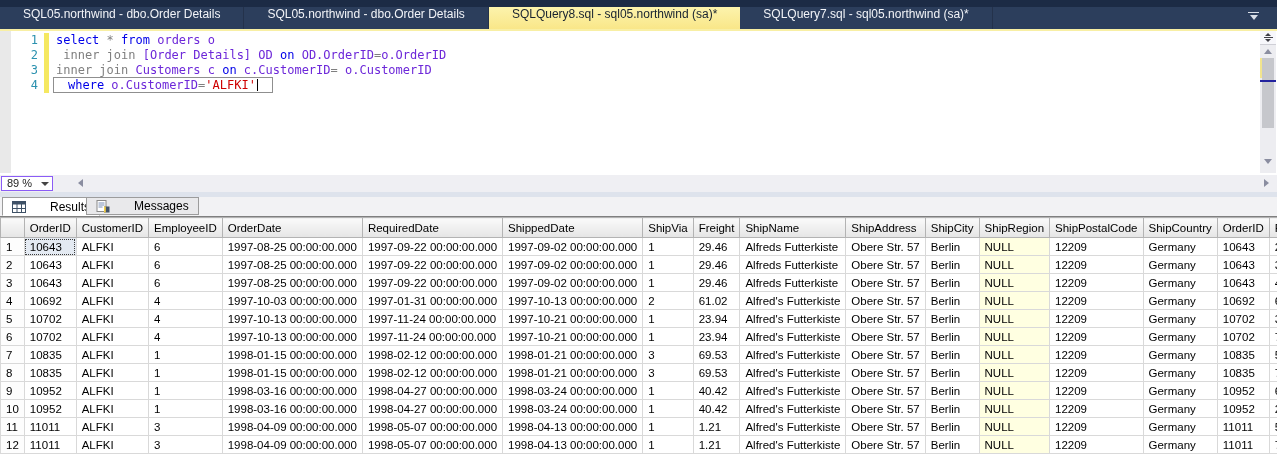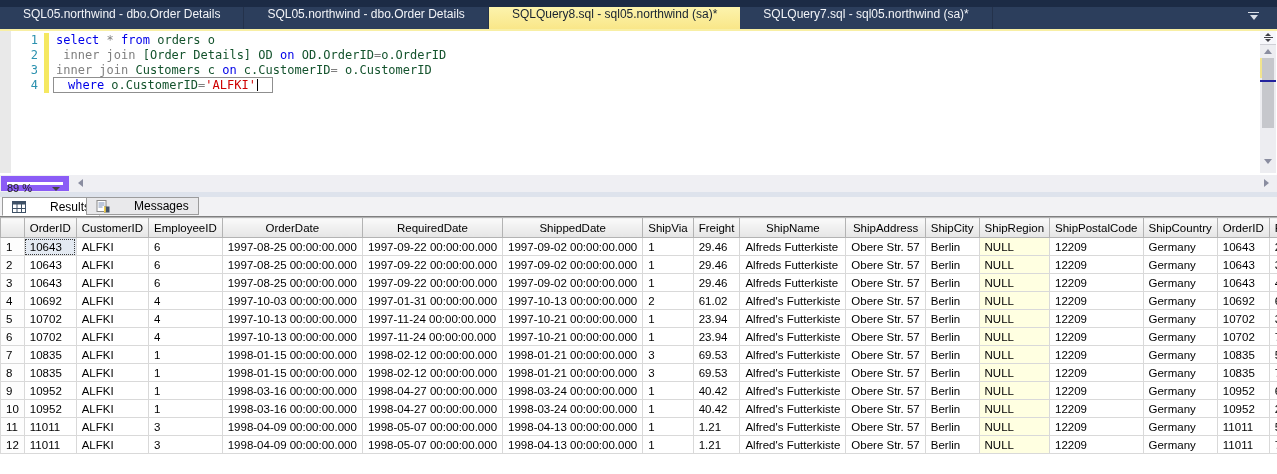--- a/index.html
+++ b/index.html
@@ -34,42 +34,42 @@
   #editor { position:absolute; top:31px; left:0; width:1259px; height:142px; background:#fff; }
   #gutter-strip { position:absolute; top:0; left:0; width:11px; height:142px; background:#E9E9E9; }
   #code-lines { position:absolute; top:2px; left:0; }
   .code-line { position:relative; height:15px; font:12px "DejaVu Sans Mono", monospace; }
   .lnum { position:absolute; left:12px; width:26px; text-align:right; color:#2B91AF; }
   .chbar { position:absolute; left:44px; top:0; width:5px; height:15px; background:#F5E861; }
   .codetext { position:absolute; left:56px; top:0; white-space:pre; color:#000; }
   .codetext.current { border:1px solid #8F8F8F; margin-left:-3px; margin-top:-1px; padding:0 14px; }
   .tok-kw  { color:#0000E8; }
   .tok-op  { color:#7F7F7F; }
-  .tok-pl  { color:#14532d; }
+  .tok-pl  { color:#6d28d9; }
   .tok-str { color:#CE0000; }
   .caret { display:inline-block; width:1px; height:12px; background:#000; vertical-align:-2px; margin-left:1px; }
 
   
   #vscroll { position:absolute; top:31px; left:1260px; width:16px; height:142px; background:#EDEDF1; }
   .split-btn { height:14px; background:#F7F7FB; border-bottom:1px solid #CFCFD6;
     display:flex; flex-direction:column; align-items:center; justify-content:center; }
   .split-btn .t-up { width:0;height:0;border-left:3px solid transparent;border-right:3px solid transparent;border-bottom:3px solid #3F3F46; }
   .split-btn .t-bar { width:9px; height:1px; background:#3F3F46; margin:1px 0; }
   .split-btn .t-dn { width:0;height:0;border-left:3px solid transparent;border-right:3px solid transparent;border-top:3px solid #3F3F46; }
   .vs-arrow { position:absolute; left:0; width:16px; height:12px; display:flex; align-items:center; justify-content:center; }
   .tri-up { width:0;height:0;border-left:4px solid transparent;border-right:4px solid transparent;border-bottom:5px solid #8A8DA0; }
   .tri-dn { width:0;height:0;border-left:4px solid transparent;border-right:4px solid transparent;border-top:5px solid #8A8DA0; }
   #vs-annot { position:absolute; left:0; top:27px; width:5px; height:20px; background:#F2E58E; }
   #vs-thumb { position:absolute; left:2px; top:27px; width:12px; height:70px; background:#C6C7CC; }
   #vs-caretmark { position:absolute; left:0; top:49px; width:16px; height:2px; background:#22229E; }
 
   
   #hscrollrow { position:absolute; top:175px; left:0; width:1277px; height:17px; background:#EFEFF3; }
-  #zoom-combo { position:absolute; top:1px; left:1px; width:68px; height:15px; background:#fff;
-    border:6px solid #8b5cf6; font-size:11px; line-height:13px; color:#1E1E1E; }
+  #zoom-combo { position:absolute; top:1px; left:1px; width:52px; height:15px; background:#fff;
+    border:1px solid #8b5cf6; font-size:11px; line-height:13px; padding-left:5px; color:#1E1E1E; }
   #zoom-combo .dd { position:absolute; right:3px; top:5px; width:0; height:0;
     border-left:4px solid transparent; border-right:4px solid transparent; border-top:4px solid #444; }
   .hs-arrow { position:absolute; top:4px; }
   .tri-left { width:0;height:0;border-top:4px solid transparent;border-bottom:4px solid transparent;border-right:5px solid #8A8DA0; }
   .tri-right{ width:0;height:0;border-top:4px solid transparent;border-bottom:4px solid transparent;border-left:5px solid #8A8DA0; }
 
   
   #splitband { position:absolute; top:192px; left:0; width:1277px; height:5px; background:#DEE3EC; }
   #restabstrip { position:absolute; top:197px; left:0; width:1277px; height:19px; background:#F2F2F4; }
   .rtab { position:absolute; top:0; height:18px; display:flex; align-items:center; gap:24px;
@@ -77,21 +77,21 @@
   .rtab.active { background:#fff; height:19px; border-bottom:1px solid #fff; }
   .rtab svg { display:block; }
 
   
   #grid { position:absolute; top:216px; left:0; width:1277px; height:258px; background:#fff;
     border-top:1px solid #7F7F7F; overflow:hidden; }
   #grid table { border-collapse:collapse; table-layout:fixed; }
   #grid th {
     height:20px; background:linear-gradient(#FAFAFA,#E5E5E5);
     border:1px solid #B3B3B3; font-weight:normal; font-size:11.5px;
-    text-align:center; padding:0 5px; white-space:nowrap; overflow:hidden; color:#000;
+    text-align:left; padding:0 5px; white-space:nowrap; overflow:hidden; color:#000;
   }
   #grid td {
     height:18px; border:1px solid #D9D9D9; font-size:11.5px;
     padding:0 5px; white-space:nowrap; overflow:hidden; color:#000; background:#fff;
   }
   #grid td.rowhdr { background:#FDFDFD; }
   #grid td.null-cell { background:#FFFFE1; }
   #grid td.selected-cell { background:#E4EAF2; outline:1px dotted #3C3C3C; outline-offset:-2px; }
 </style>
 </head>

